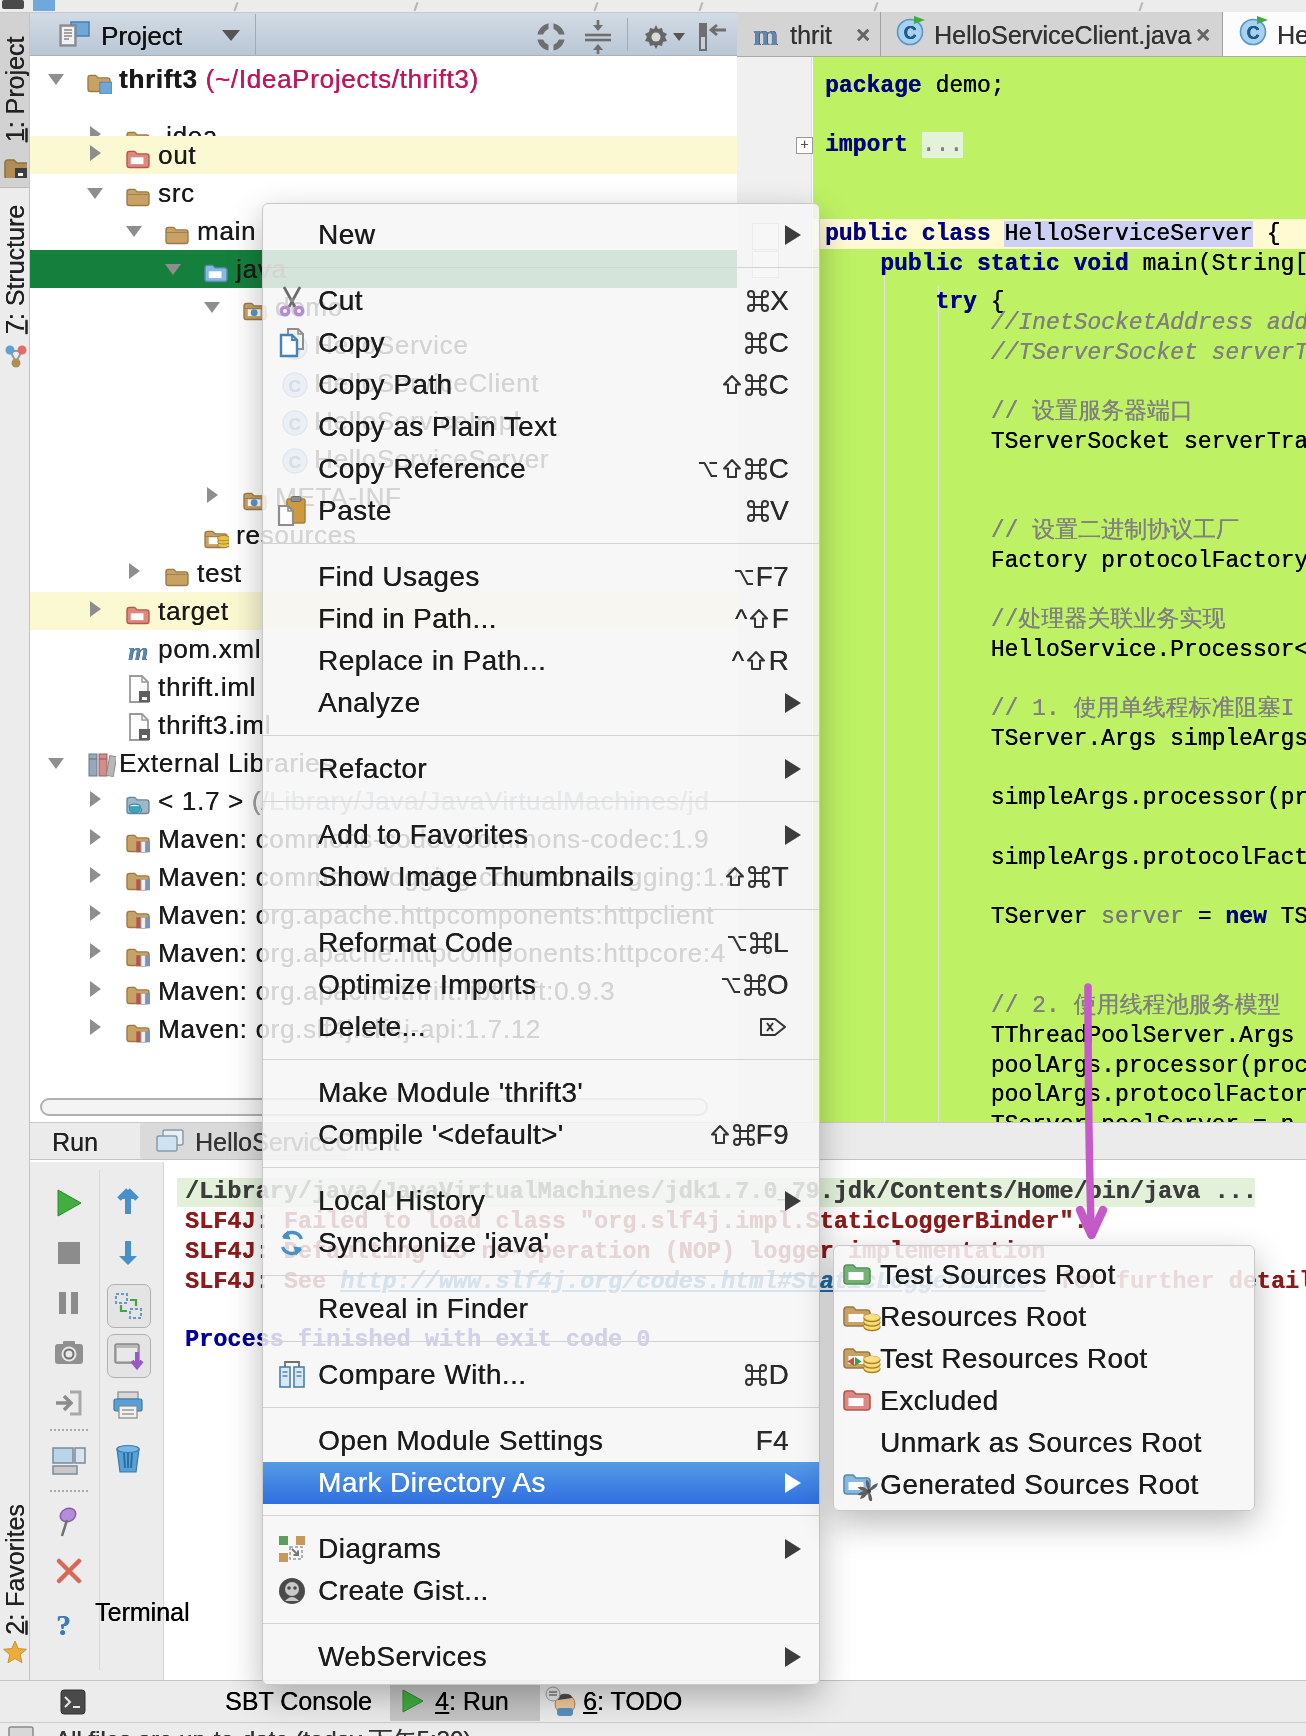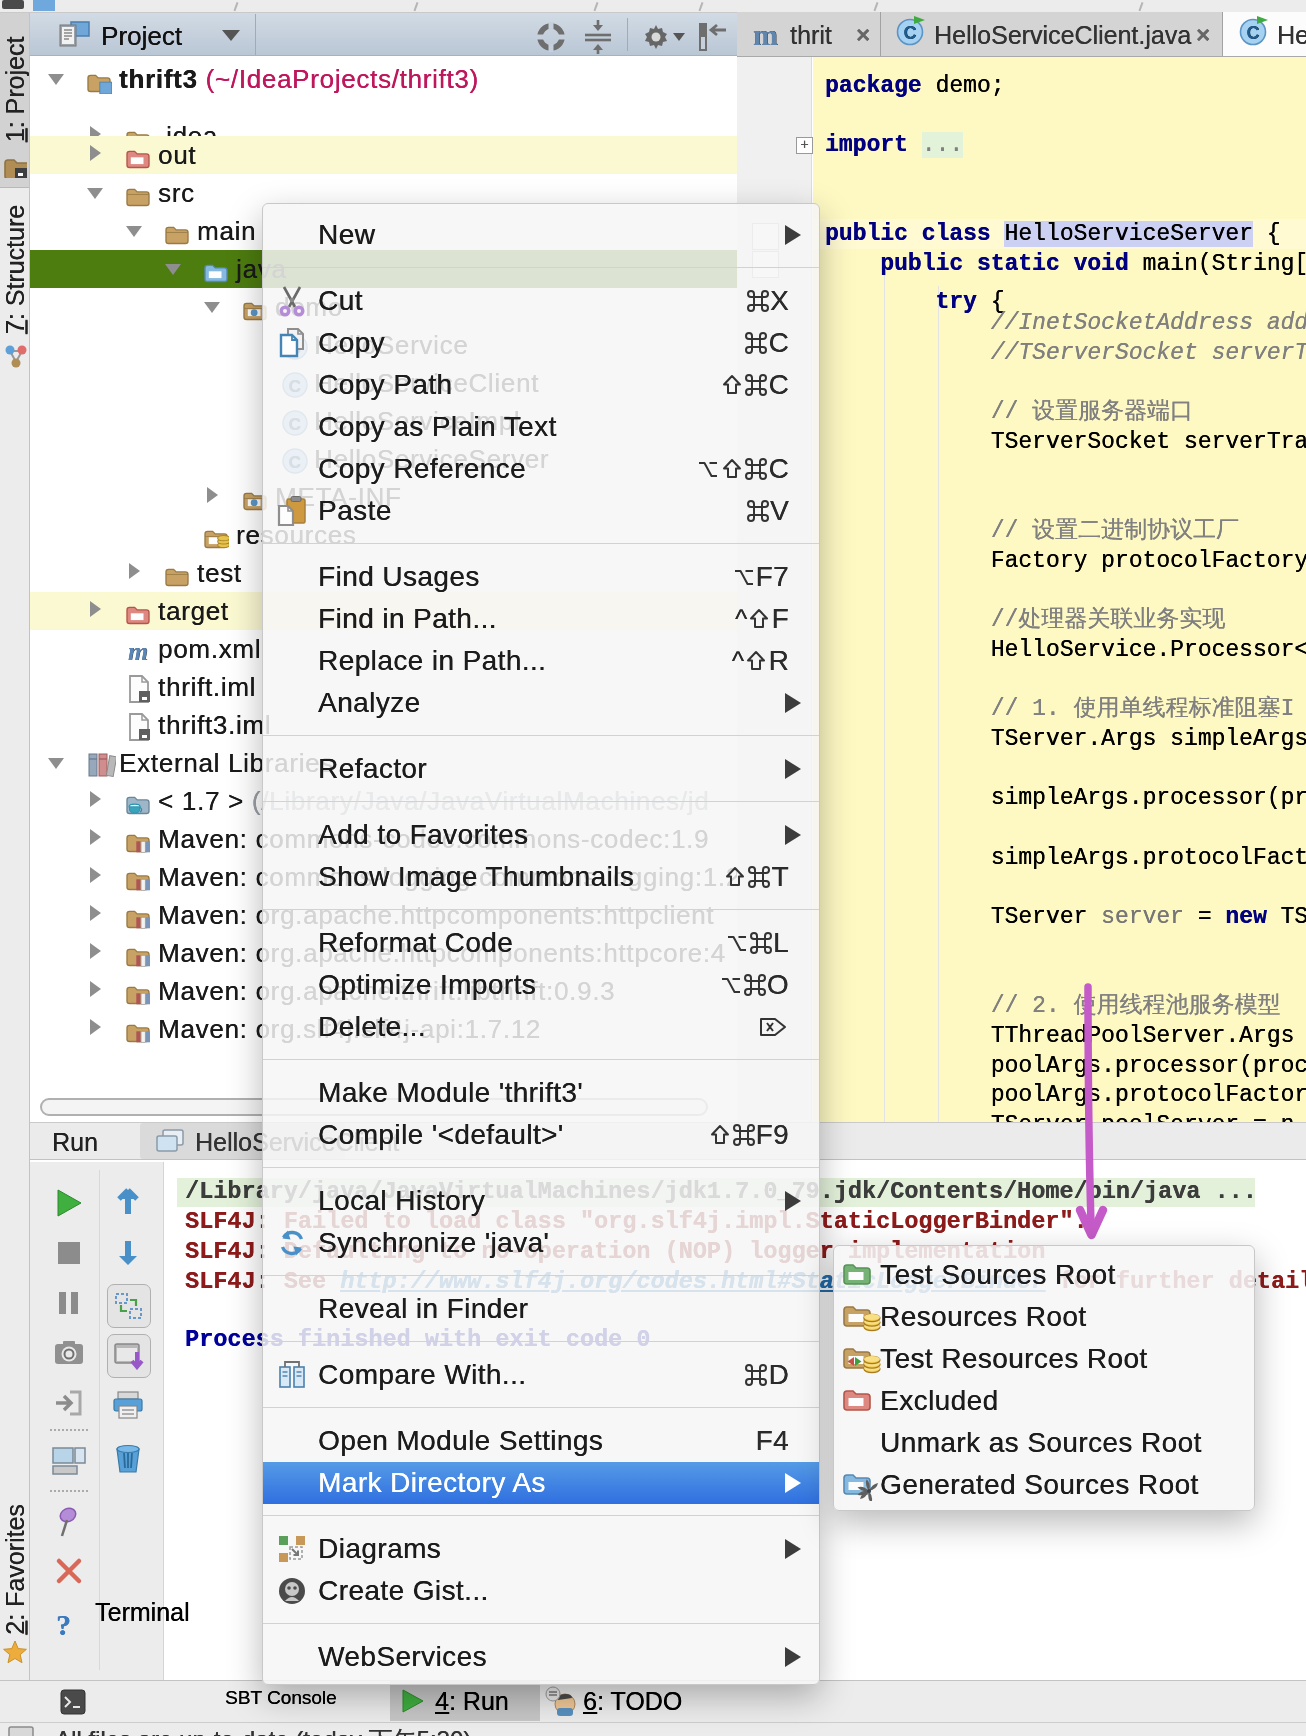--- a/index.html
+++ b/index.html
@@ -8,21 +8,21 @@
 #topstrip { left:0; top:0; width:1306px; height:13px; background:#ececec; border-bottom:1px solid #c9c9c9;}
 #rail { left:0; top:13px; width:30px; height:1667px; background:#ececec; border-right:1px solid #c3c3c3; }
 .vtext { position:absolute; transform:rotate(-90deg); transform-origin:center; white-space:nowrap; font-size:25px; color:#222; }
 #proj-header { left:30px; top:13px; width:707px; height:43px; background:linear-gradient(#d2dbe5,#b9c6d4); border-bottom:1px solid #a8b2bd; }
 #tree { left:30px; top:56px; width:707px; height:1066px; background:#fff; overflow:hidden; }
 .trow { position:absolute; left:0; width:707px; height:38px; line-height:38px; font-size:26px; letter-spacing:0.7px; color:#1a1a1a; white-space:nowrap; }
 .tri-d { position:absolute; width:0; height:0; border-left:8.5px solid transparent; border-right:8.5px solid transparent; border-top:11px solid #8e8e8e; top:14px; }
 .tri-r { position:absolute; width:0; height:0; border-top:8.5px solid transparent; border-bottom:8.5px solid transparent; border-left:11px solid #8e8e8e; top:9px; }
 #tabbar { left:737px; top:12px; width:569px; height:45px; background:#d4d4d4; border-bottom:1px solid #a9a9a9; }
 #gutter { left:737px; top:57px; width:75px; height:1065px; background:#f0f0f0; border-right:1px solid #dcdcdc; }
-#code { left:813px; top:57px; width:493px; height:1065px; background:#fef9c3; overflow:hidden; }
+#code { left:813px; top:57px; width:493px; height:1065px; background:#bef264; overflow:hidden; }
 .cl { position:absolute; white-space:pre; font-family:"Liberation Mono",monospace; font-size:23px; line-height:30px; height:30px; }
 .kw { font-weight:bold; color:#000080; }
 .cmt { color:#808080; }
 .cmti { color:#808080; font-style:italic; }
 #runbody { left:30px; top:1162px; width:1276px; height:518px; background:#ececec; }
 #console { position:absolute; left:133px; top:0; width:1143px; height:518px; background:#fff; border-left:1px solid #d5d5d5; }
 .con { position:absolute; white-space:pre; font-family:"Liberation Mono",monospace; font-weight:bold; font-size:23.5px; line-height:30px; height:30px; }
 #botbar { left:0; top:1680px; width:1306px; height:42px; background:#ececec; border-top:1px solid #c3c3c3; font-size:25px; color:#222;}
 #statusbar { left:0; top:1722px; width:1306px; height:14px; background:#ececec; border-top:1px solid #cdcdcd; font-size:24px; color:#333; overflow:hidden;}
 #menu { left:262px; top:203px; width:558px; height:1482px; background:rgba(246,246,246,0.85); border:1px solid #c8c8c8; border-radius:6px; box-shadow:0 12px 34px rgba(0,0,0,0.28); padding-top:10px; }
@@ -144,21 +144,21 @@
       <span style="position:absolute;left:128px;">src</span>
     </div>
 <div class="trow" style="top:156px;">
       <span class="tri-d" style="left:95.5px;"></span>
       <span style="position:absolute;left:134px;top:6px;"><svg width="26" height="22" viewBox="0 0 30 26">
           <path d="M2 7 Q2 4 5 4 L11 4 L14 7 L25 7 Q28 7 28 10 L28 20 Q28 23 25 23 L5 23 Q2 23 2 20 Z" fill="#c8a265" stroke="#9a7a43" stroke-width="1.6"></path>
           <path d="M2 10 L28 10" stroke="#9a7a43" stroke-width="1"></path>
         </svg></span>
       <span style="position:absolute;left:167px;">main</span>
     </div>
-<div class="trow" style="top:194px;background:#4d7c0f;">
+<div class="trow" style="top:194px;background:#15803d;">
       <span class="tri-d" style="left:134.5px;"></span>
       <span style="position:absolute;left:173px;top:6px;"><svg width="26" height="22" viewBox="0 0 30 26">
           <path d="M2 7 Q2 4 5 4 L11 4 L14 7 L25 7 Q28 7 28 10 L28 20 Q28 23 25 23 L5 23 Q2 23 2 20 Z" fill="#85b9e0" stroke="#5589b4" stroke-width="1.6"></path>
           <rect x="6.5" y="11" width="15" height="8" fill="#fdfdfd"></rect>
         </svg></span>
       <span style="position:absolute;left:206px;">java</span>
     </div>
 <div class="trow" style="top:232px;">
       <span class="tri-d" style="left:173.5px;"></span>
       <span style="position:absolute;left:212px;top:6px;"><svg width="26" height="22" viewBox="0 0 30 26">
@@ -484,21 +484,21 @@
 <div class="con abs" style="left:185px;top:1237px;"><span style="color:#8e1b1b">SLF4J: Defaulting to no-operation (NOP) logger implementation</span></div>
 <div class="con abs" style="left:185px;top:1267px;"><span style="color:#8e1b1b">SLF4J: See </span><span style="color:#2470b3;text-decoration:underline;font-style:italic">http://www.slf4j.org/codes.html#StaticLoggerBinder</span><span style="color:#8e1b1b"> for further details.</span></div>
 <div class="con abs" style="left:185px;top:1325px;"><span style="color:#00009a">Process finished with exit code 0</span></div>
 <div id="botbar" class="abs"></div>
 <div class="abs" style="left:60px;top:1689px;"><svg width="26" height="26" viewBox="0 0 26 26">
       <rect x="1" y="1" width="24" height="24" rx="3" fill="#4a4a4a" stroke="#333" stroke-width="1"></rect>
       <path d="M5 8 L10 13 L5 18" stroke="#e8e8e8" stroke-width="2" fill="none"></path>
       <line x1="13" y1="18" x2="20" y2="18" stroke="#e8e8e8" stroke-width="2"></line>
     </svg></div>
 <div class="abs" style="left:95px;top:1598px;font-size:25px;">Terminal</div>
-<div class="abs" style="left:225px;top:1687px;font-size:19px;">SBT Console</div>
+<div class="abs" style="left:225px;top:1687px;font-size:25px;">SBT Console</div>
 <div class="abs" style="left:390px;top:1681px;width:150px;height:40px;background:#c6c6c6;"></div>
 <div class="abs" style="left:400px;top:1688px;"><svg width="26" height="26" viewBox="0 0 26 26">
       <path d="M3 2 L23 13 L3 24 Z" fill="#3faf3f" stroke="#2c8a2c" stroke-width="1"></path>
     </svg></div>
 <div class="abs" style="left:435px;top:1687px;font-size:25px;"><span style="text-decoration:underline">4</span>: Run</div>
 <div class="abs" style="left:545px;top:1686px;"><svg width="32" height="30" viewBox="0 0 32 30">
       <circle cx="20" cy="18" r="10" fill="#f0c898" stroke="#b08858" stroke-width="1"></circle>
       <rect x="12" y="22" width="16" height="8" rx="3" fill="#5890c0"></rect>
       <path d="M13 14 Q13 8 20 8 Q27 8 27 12 Z" fill="#4a4a4a"></path>
       <circle cx="8" cy="8" r="7" fill="#e8e8e8" stroke="#999" stroke-width="1"></circle>

